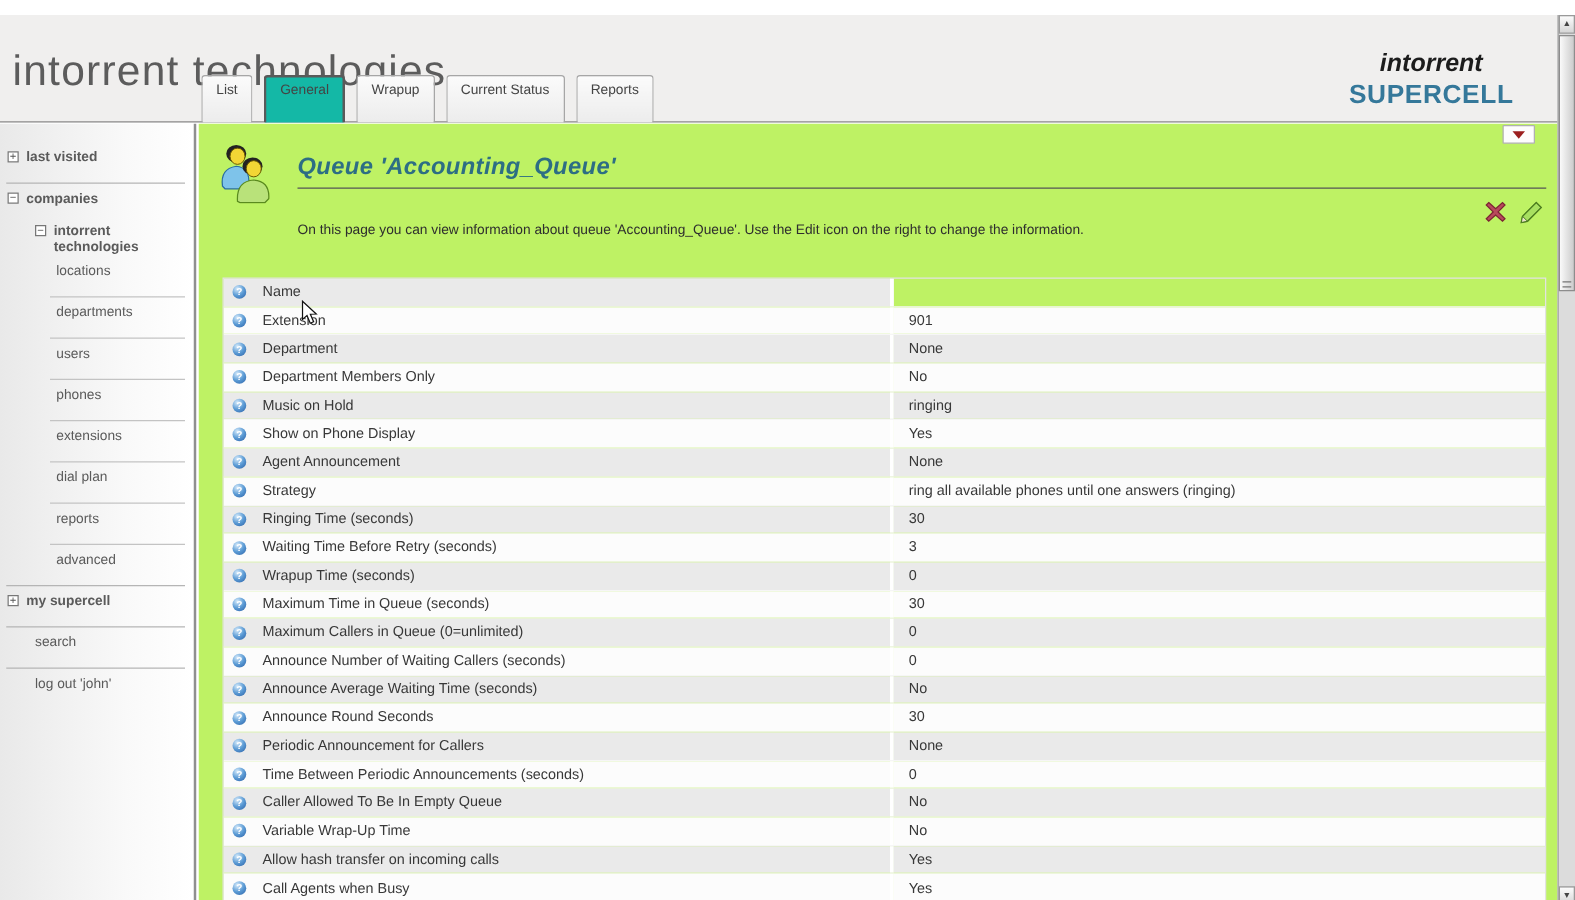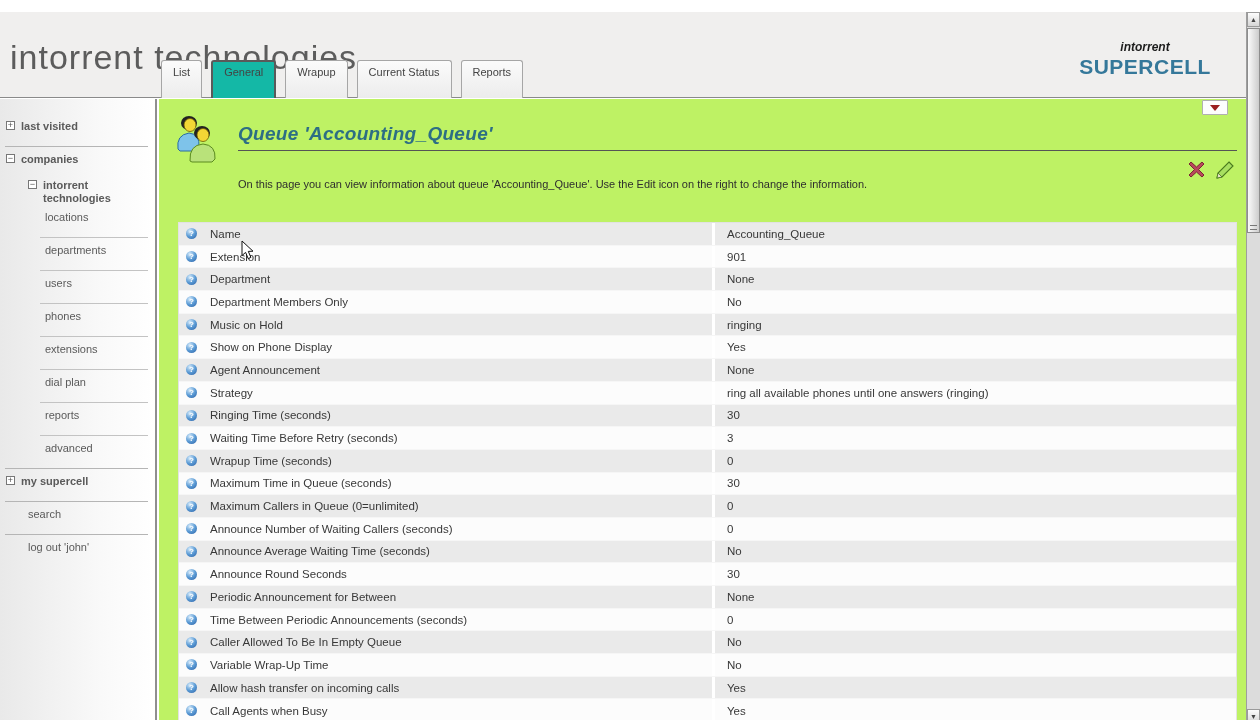--- a/index.html
+++ b/index.html
@@ -5,21 +5,21 @@
   * { margin:0; padding:0; box-sizing:border-box; }
   body { font-family:"Liberation Sans", sans-serif; background:#fff; }
   .screen { position:relative; width:1260px; height:720px; overflow:hidden; background:#fff;margin-top:12px; }
 
   
   .header { position:absolute; left:0; top:0; width:1246px; height:86px;
             background:#f0efee; border-bottom:1px solid #8a8a8a; }
   .brand { position:absolute; left:10px; top:26px; font-size:34px; color:#5c5c5c;
            letter-spacing:1px; white-space:nowrap; }
   .logo { position:absolute; right:26px; top:28px; width:150px; text-align:center; }
-  .logo-top { font-style:italic; font-weight:bold; font-size:12px; color:#1c1c1c; letter-spacing:0; }
+  .logo-top { font-style:italic; font-weight:bold; font-size:20px; color:#1c1c1c; letter-spacing:0; }
   .logo-bottom { font-weight:bold; font-size:21px; color:#35789a; letter-spacing:0.5px; line-height:26px; }
 
   .tabs { position:absolute; left:161px; bottom:-1px; display:flex; }
   .tab { height:38px; line-height:23px; padding:0 11px; margin-right:9px; font-size:11px;
          color:#444; background:linear-gradient(#fbfbfb,#ececec); border:1px solid #a6a6a6;
          border-bottom:none; border-radius:3px 3px 0 0; cursor:pointer; }
   .tab.active { border:2px solid #5a5a5a; border-bottom:none; background:#14b8a6; line-height:21px; }
 
   
   .sidebar { position:absolute; left:0; top:87px; width:157px; height:625px;
@@ -194,21 +194,20 @@
         <path d="M2 12 L1 17 L6 16 Z" fill="#e8e3c8" stroke="#4a7a1e" stroke-width="0.8"></path>
       </svg>
     </div>
 
     <div class="table" id="table">
         <div class="trow odd">
           <div class="tcell label">
             <span class="info-icon">?</span>
             <span class="tlabel">Name</span>
           </div>
-          <div class="tcell value">Accounting_Queue</div>
         </div>
         <div class="trow even">
           <div class="tcell label">
             <span class="info-icon">?</span>
             <span class="tlabel">Extension</span>
           </div>
           <div class="tcell value">901</div>
         </div>
         <div class="trow odd">
           <div class="tcell label">
@@ -304,21 +303,21 @@
         <div class="trow even">
           <div class="tcell label">
             <span class="info-icon">?</span>
             <span class="tlabel">Announce Round Seconds</span>
           </div>
           <div class="tcell value">30</div>
         </div>
         <div class="trow odd">
           <div class="tcell label">
             <span class="info-icon">?</span>
-            <span class="tlabel">Periodic Announcement for Between</span>
+            <span class="tlabel">Periodic Announcement for Callers</span>
           </div>
           <div class="tcell value">None</div>
         </div>
         <div class="trow even">
           <div class="tcell label">
             <span class="info-icon">?</span>
             <span class="tlabel">Time Between Periodic Announcements (seconds)</span>
           </div>
           <div class="tcell value">0</div>
         </div>

